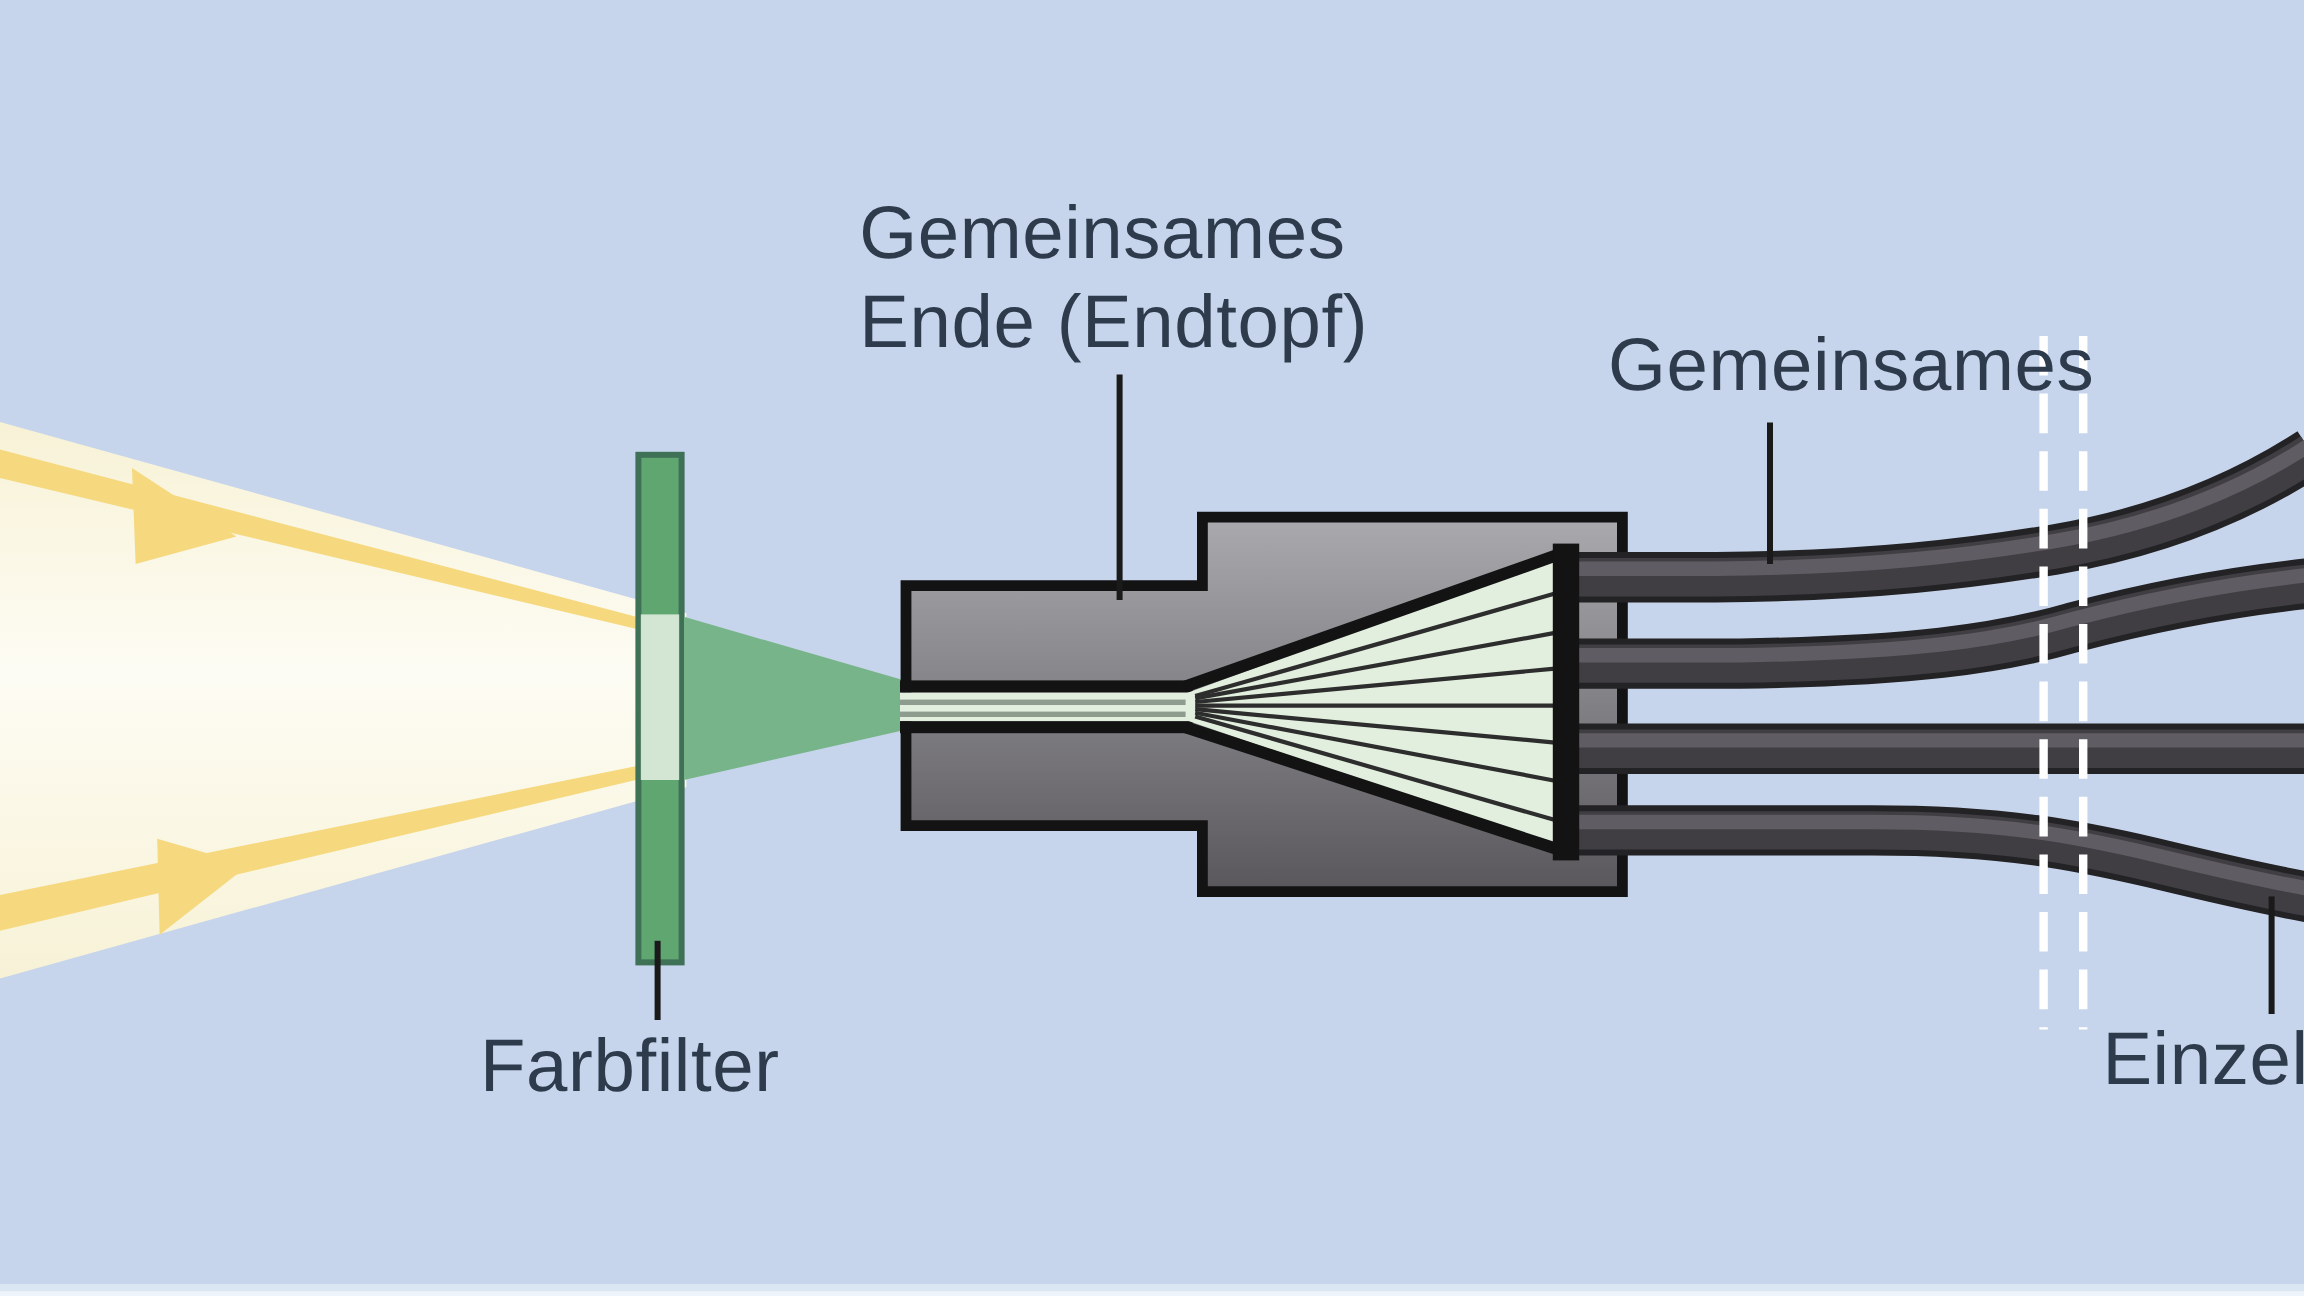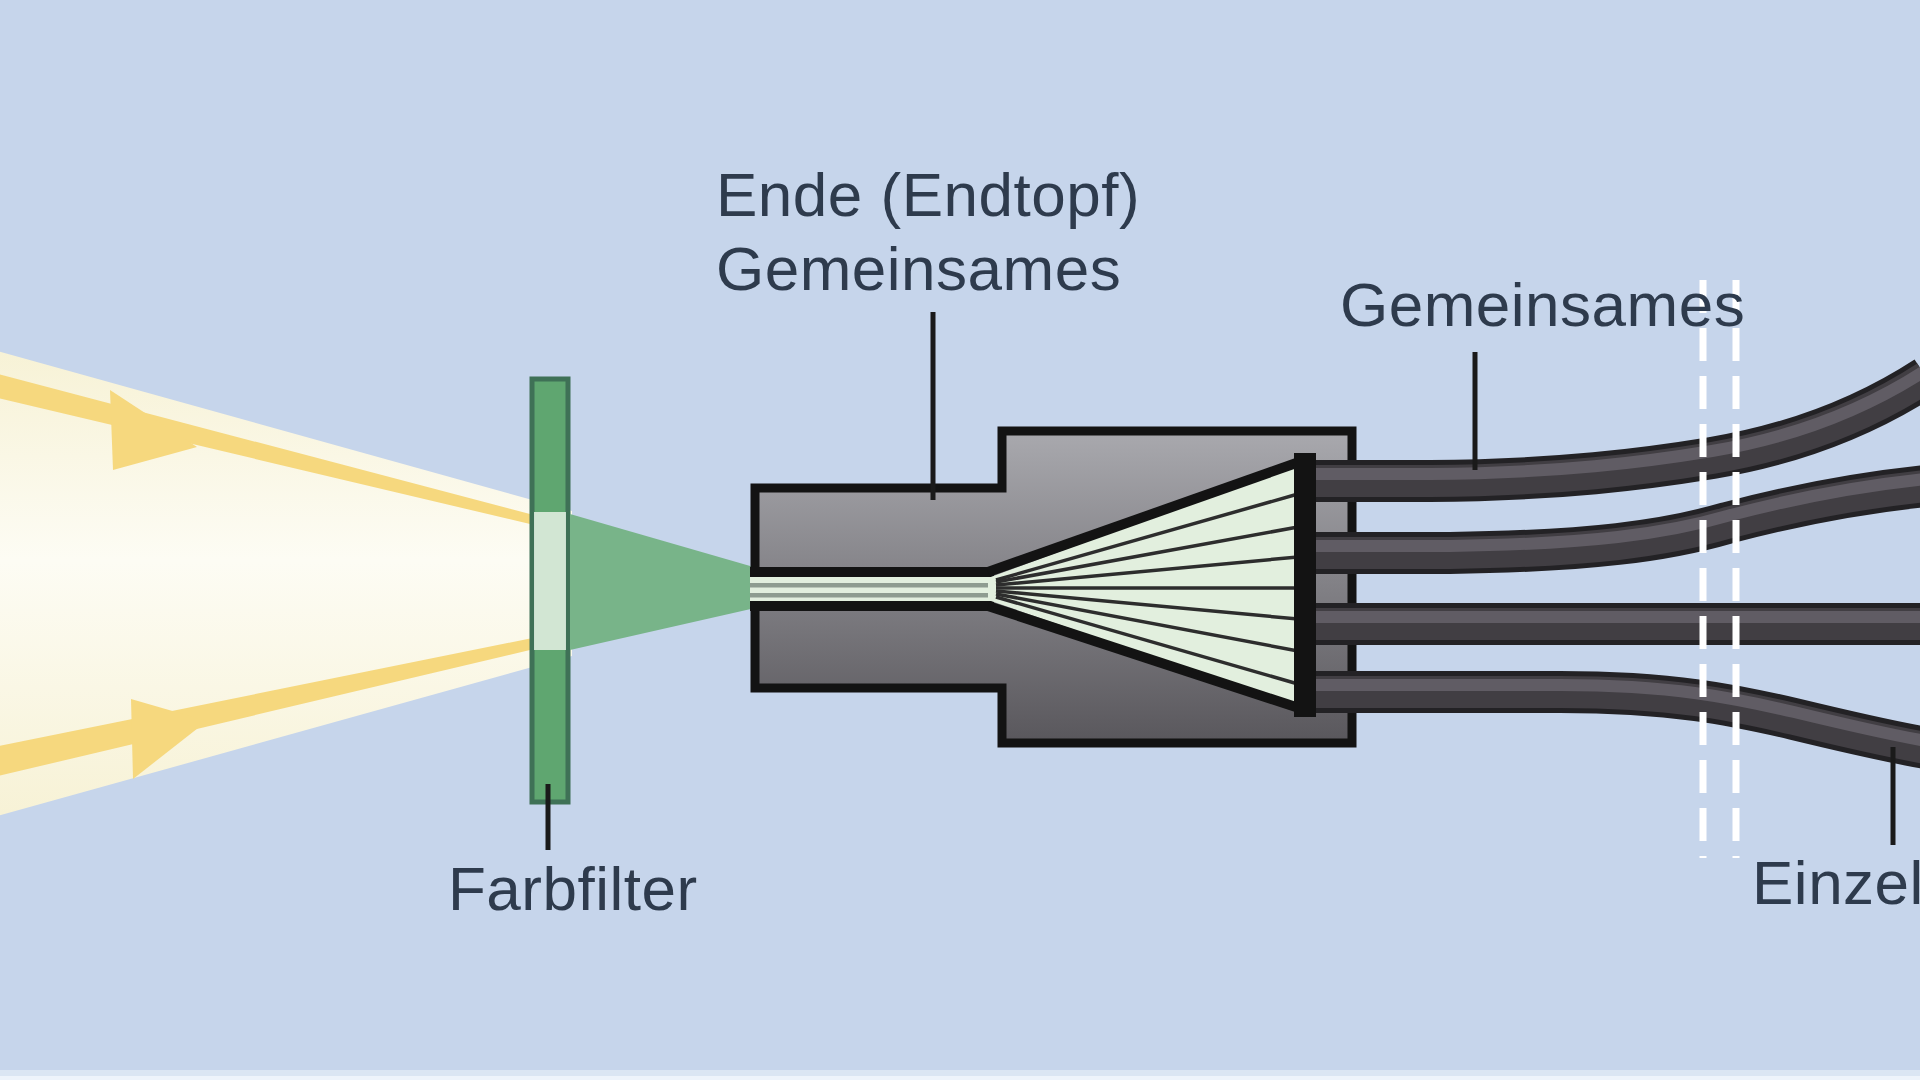--- a/index.html
+++ b/index.html
@@ -109,25 +109,25 @@
       <line x1="1475" y1="352" x2="1475" y2="470"></line>
       <line x1="548" y1="784" x2="548" y2="850"></line>
       <line x1="1893" y1="747" x2="1893" y2="845"></line>
     </g>
 
     <rect x="0" y="1070" width="1920" height="10" style="fill:var(--bottom-strip,#dbe6f3)"></rect>
     <rect x="0" y="1076" width="1920" height="4" style="fill:var(--bottom-strip-light,#eef4fb)"></rect>
   </svg>
 
   <div class="label" style="left:716px;top:158px;">
+    <div>Gemeinsames</div>
     <div>Ende (Endtopf)</div>
-    <div>Gemeinsames</div>
   </div>
 
   <div class="label" style="left:1340px;top:268px;">Gemeinsames</div>
 
-  <div class="label" style="left:448px;top:852px;">
+  <div class="label" style="left:400px;top:852px;">
     <div>Farbfilter</div>
   </div>
 
   <div class="label" style="left:1752px;top:846px;">Einzel</div>
 
 </div>
 
 </body></html>

